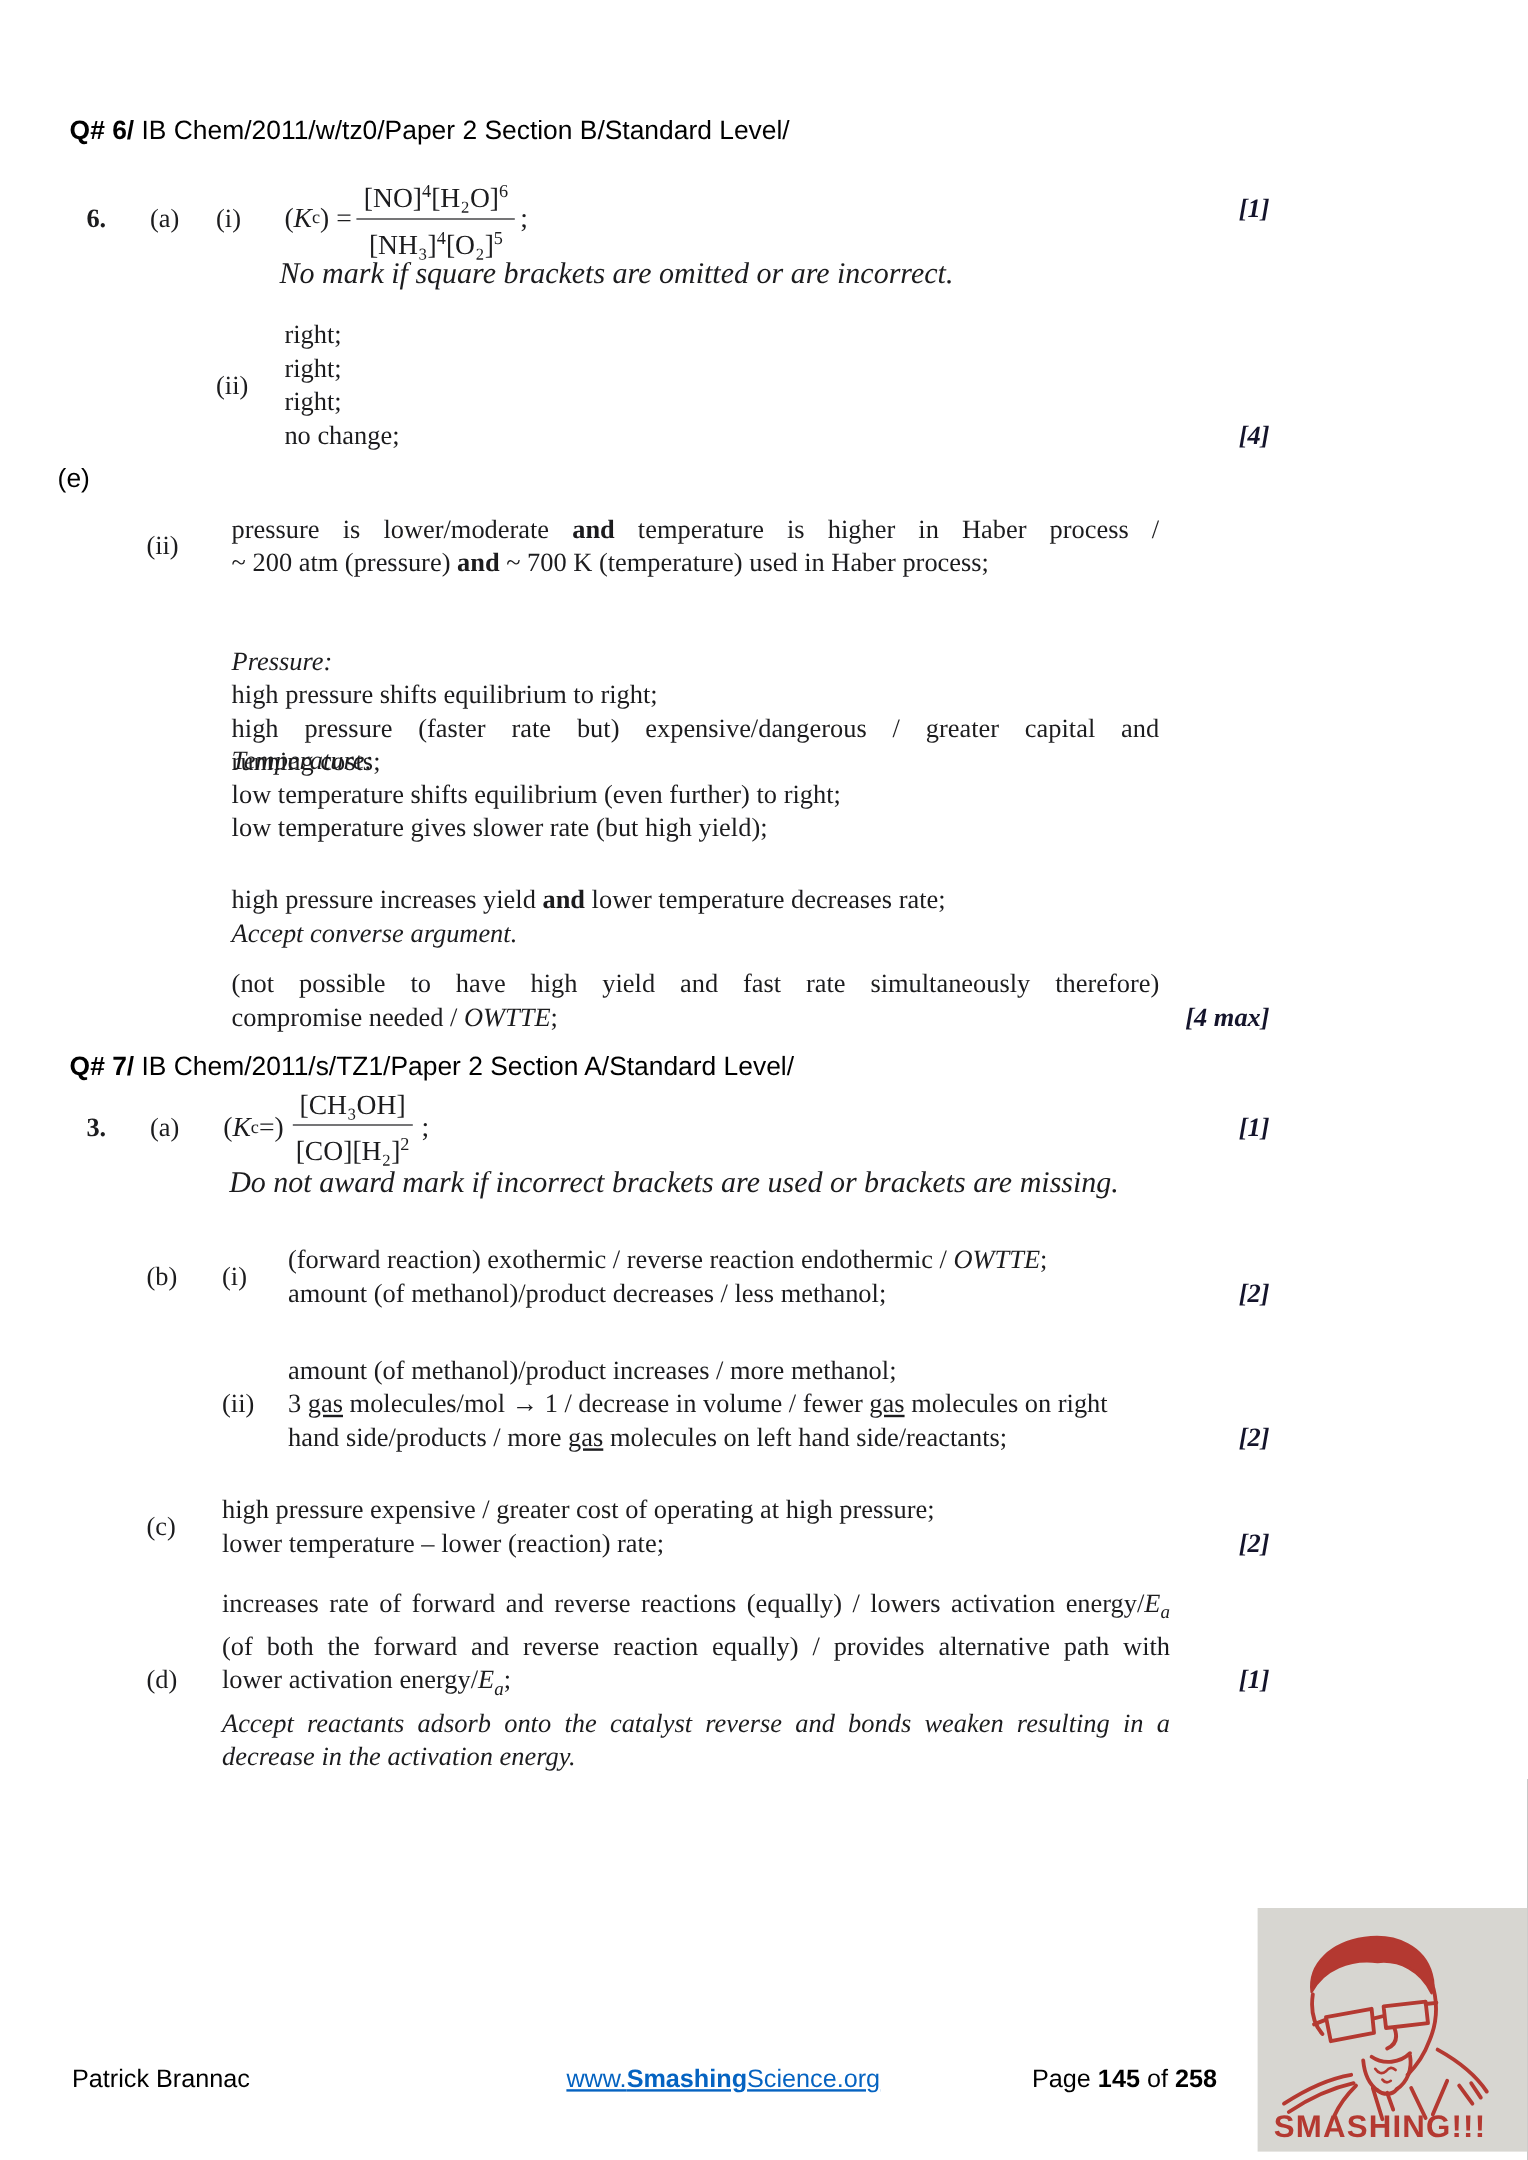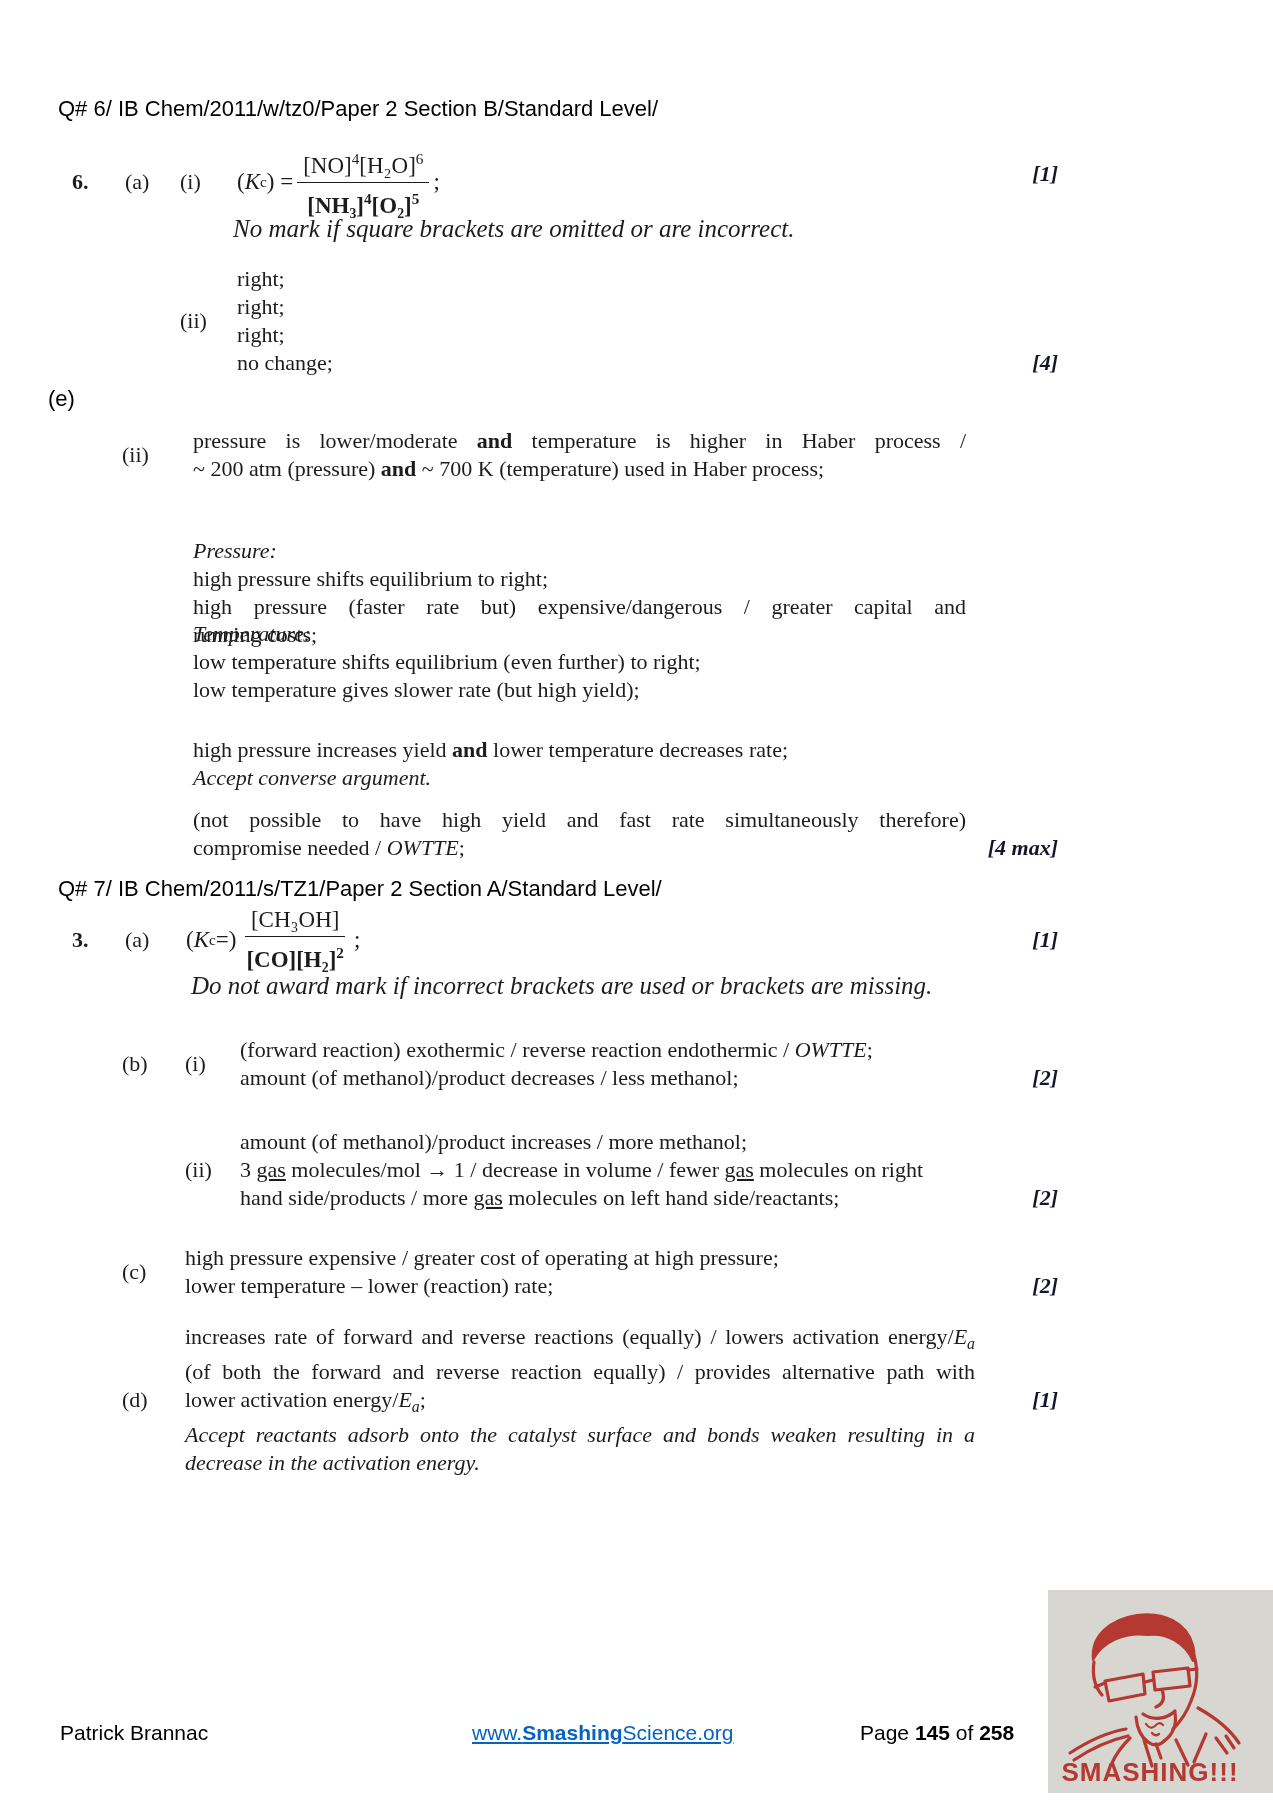--- a/index.html
+++ b/index.html
@@ -4,21 +4,21 @@
 <style>
   html,body{margin:0;padding:0;background:#9a9a9a;}
   .page{
     position:relative;width:1273px;height:1800px;margin:0 auto;background:#ffffff;
     font-family:"Liberation Serif","DejaVu Serif",serif;color:#1c1c1e;overflow:hidden;
   }
   .hdr{
     position:absolute;left:58px;font-family:"Liberation Sans","DejaVu Sans",sans-serif;
     font-size:22px;line-height:26px;color:#000;white-space:nowrap;
   }
-  .hdr-b{font-weight:400;}
+  .hdr-b{font-weight:700;}
   .hdr-sub{
     position:absolute;font-family:"Liberation Sans","DejaVu Sans",sans-serif;
     font-size:22px;color:#000;
   }
   .row{position:absolute;display:flex;align-items:center;font-size:22px;line-height:28px;}
   .row.vcenter{align-items:center;}
   .col{flex:0 0 auto;}
   .lines{position:relative;}
   .ln{display:block;white-space:nowrap;}
   .just{text-align:justify;text-align-last:justify;white-space:normal;}
@@ -32,21 +32,21 @@
   .f-b{font-weight:700;}
   .f-i{font-style:italic;}
   .f-u{text-decoration:underline;}
   .f-s{font-size:0.72em;vertical-align:sub;}
   .formula{display:inline-flex;align-items:center;font-size:23px;white-space:nowrap;}
   .kvar{font-style:italic;}
   .formula sub{font-size:0.66em;}
   .formula sup{font-size:0.66em;}
   .frac{display:inline-flex;flex-direction:column;align-items:center;margin:0 4px;}
   .fnum{padding:0 6px 2px;border-bottom:1.7px solid #1c1c1e;text-align:center;}
-  .fden{padding:2px 6px 0;text-align:left;font-weight:bold;}
+  .fden{padding:2px 6px 0;text-align:left;}
   .footer-item{
     position:absolute;top:1720px;font-family:"Liberation Sans","DejaVu Sans",sans-serif;
     font-size:21px;line-height:26px;color:#000;white-space:nowrap;
   }
   .site-link{color:#0563C1;text-decoration:underline;cursor:pointer;}
   .stamp{
     position:absolute;left:1048px;top:1590px;width:237px;height:203px;
     background:#d7d6d1;
   }
 </style>
@@ -183,21 +183,21 @@
     </div>
     <span class="mark mark-bottom">[2]</span>
   </div>
 
   <div class="row" style="top:1330px;left:122px;width:936px;height:140px;">
     <span class="col" style="width:63px;">(d)</span>
     <div class="lines" style="width:790px;">
       <div class="ln just"><span>increases rate of forward and reverse reactions (equally) / lowers activation energy/</span><span class="f-i">E</span><span class="f-i f-s">a</span></div>
       <div class="ln just">(of both the forward and reverse reaction equally) / provides alternative path with</div>
       <div class="ln"><span>lower activation energy/</span><span class="f-i">E</span><span class="f-i f-s">a</span><span>;</span></div>
-      <div class="ln just italic">Accept reactants adsorb onto the catalyst surface and bonds weaken resulting in a</div>
+      <div class="ln just italic">Accept reactants adsorb onto the catalyst reverse and bonds weaken resulting in a</div>
       <div class="ln italic">decrease in the activation energy.</div>
     </div>
     <span class="mark" style="top:56px;">[1]</span>
   </div>
 
   <div class="footer-item" style="left:60px;">Patrick Brannac</div>
   <a class="footer-item site-link" style="left:472px;" href="#"><span>www.</span><span class="f-b">Smashing</span><span>Science.org</span></a>
   <div class="footer-item" style="left:860px;">
     <span>Page </span><span class="f-b">145</span><span> of </span><span class="f-b">258</span>
   </div>

